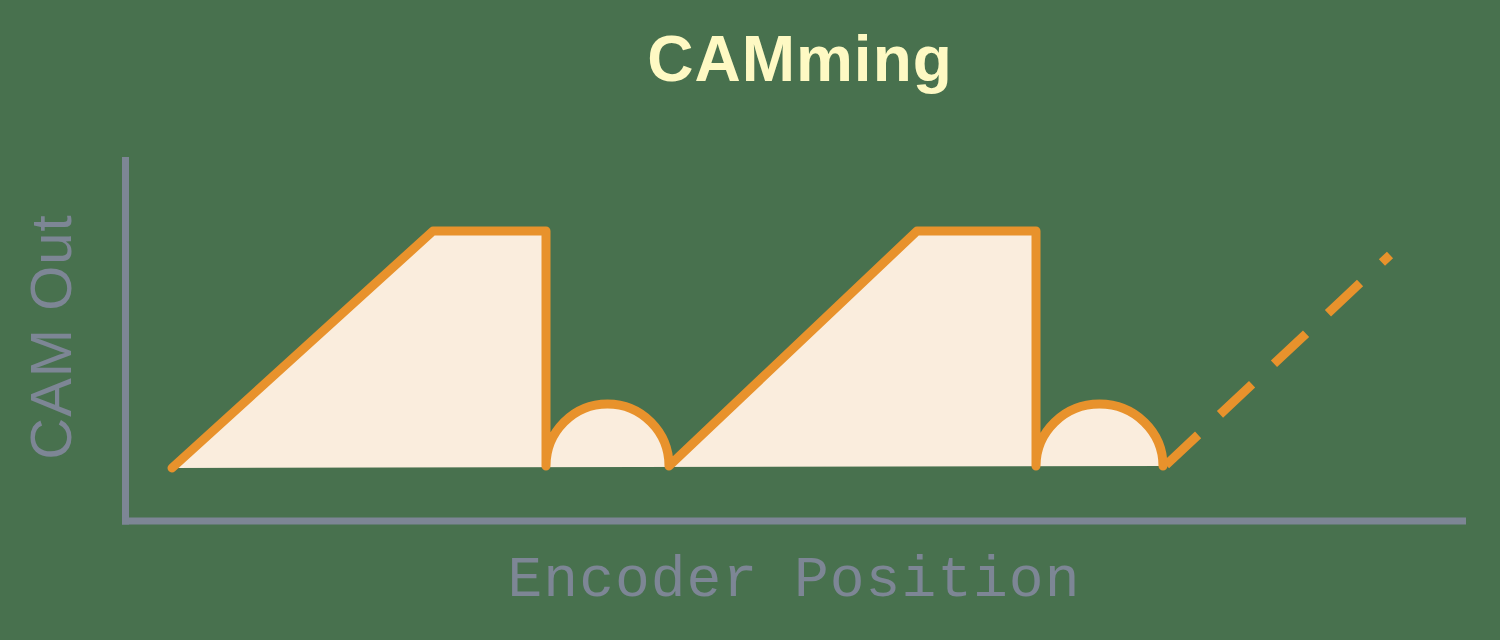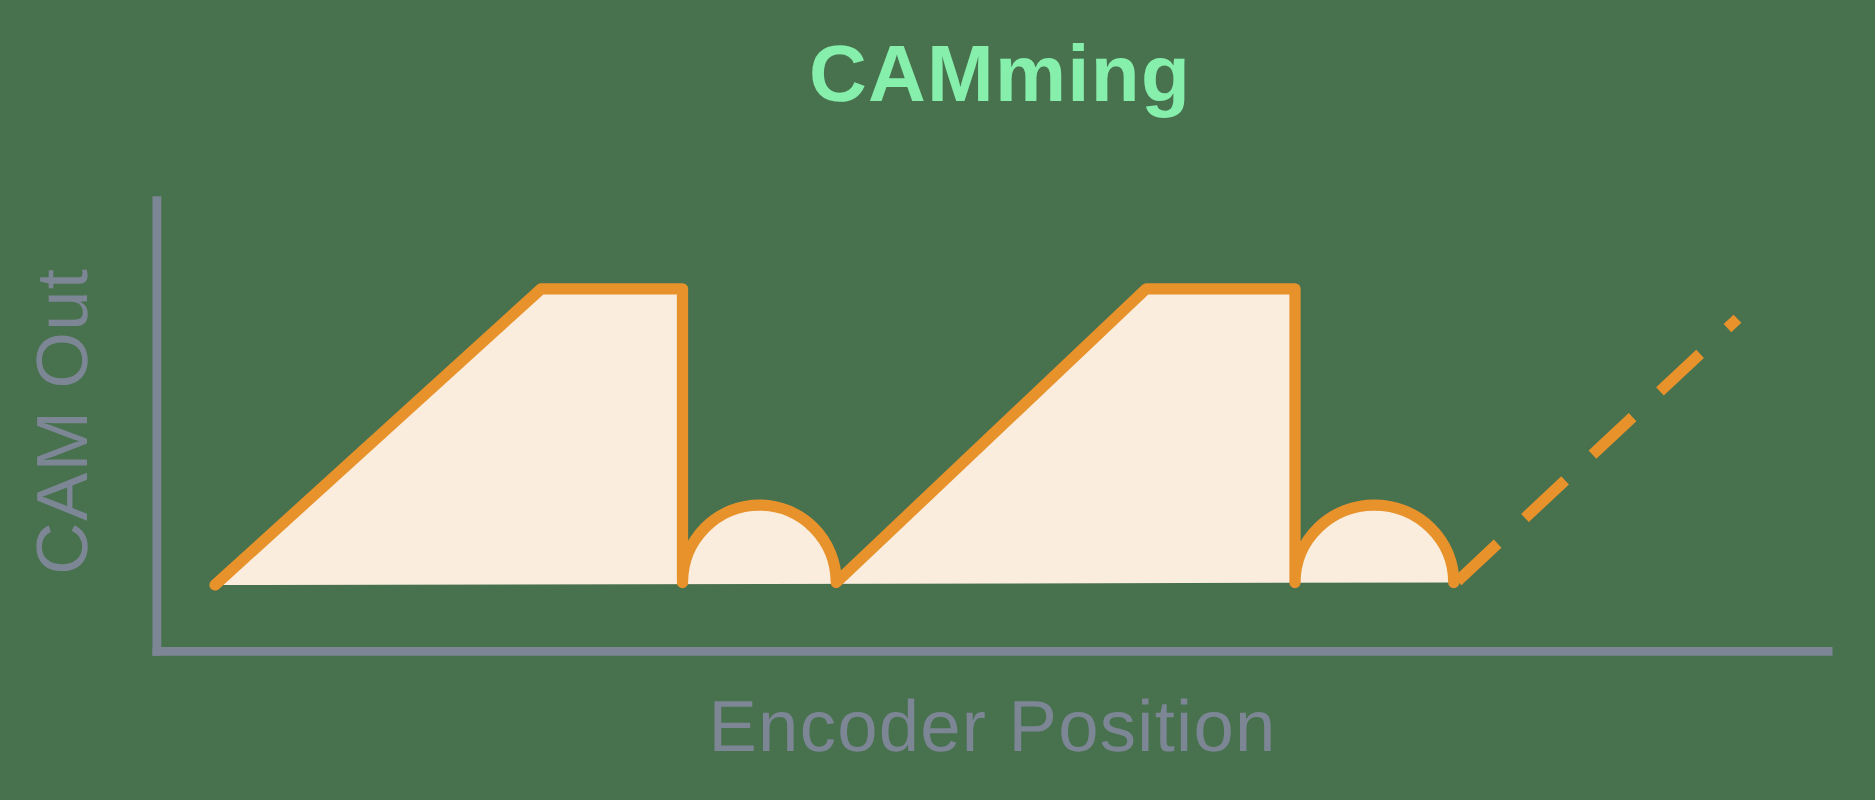--- a/index.html
+++ b/index.html
@@ -32,20 +32,21 @@
   }
   .x-axis-label {
     position: absolute;
     left: 794px;
     top: 548px;
     transform: translateX(-50%);
     font-size: 58px;
     font-weight: 400;
     letter-spacing: 1px;
     white-space: nowrap;
+    font-family: Liberation Mono, monospace;
   }
   .y-axis-label {
     position: absolute;
     left: 50px;
     top: 337px;
     transform: translate(-50%, -50%) rotate(-90deg);
     font-size: 58px;
     font-weight: 400;
     letter-spacing: 1px;
     white-space: nowrap;
@@ -55,16 +56,16 @@
 <body>
 
 <div class="canvas" style="background: rgb(72, 113, 78);">
   <svg class="chart-svg" viewBox="0 0 1500 640" xmlns="http://www.w3.org/2000/svg">
       <path d="M 172 468 L 433 231 L 546 231 L 546 466 A 61.5 62 0 0 1 669 466 L 917 231 L 1036 231 L 1036 466 A 63.5 62 0 0 1 1163 466 Z" fill="#faeddd" stroke="none"></path>
       <path d="M 172 468 L 433 231 L 546 231 L 546 466 A 61.5 62 0 0 1 669 466 L 917 231 L 1036 231 L 1036 466 A 63.5 62 0 0 1 1163 466 " fill="none" stroke="#e8922c" stroke-width="9" stroke-linejoin="round" stroke-linecap="round"></path>
       <line x1="1166" y1="465" x2="1390" y2="255" stroke="#e8922c" stroke-width="9" stroke-dasharray="44 30"></line>
       <line x1="125.5" y1="157" x2="125.5" y2="524.5" stroke="#7d8695" stroke-width="7"></line>
       <line x1="122" y1="521" x2="1466" y2="521" stroke="#7d8695" stroke-width="7"></line>
     </svg>
-  <div class="chart-title" style="color: #86efac;">CAMming</div>
+  <div class="chart-title" style="color: #fef9c3;">CAMming</div>
   <div class="y-axis-label" style="color: rgb(125, 134, 149);">CAM Out</div>
   <div class="x-axis-label" style="color: rgb(125, 134, 149);">Encoder Position</div>
 </div>
 
 </body></html>

